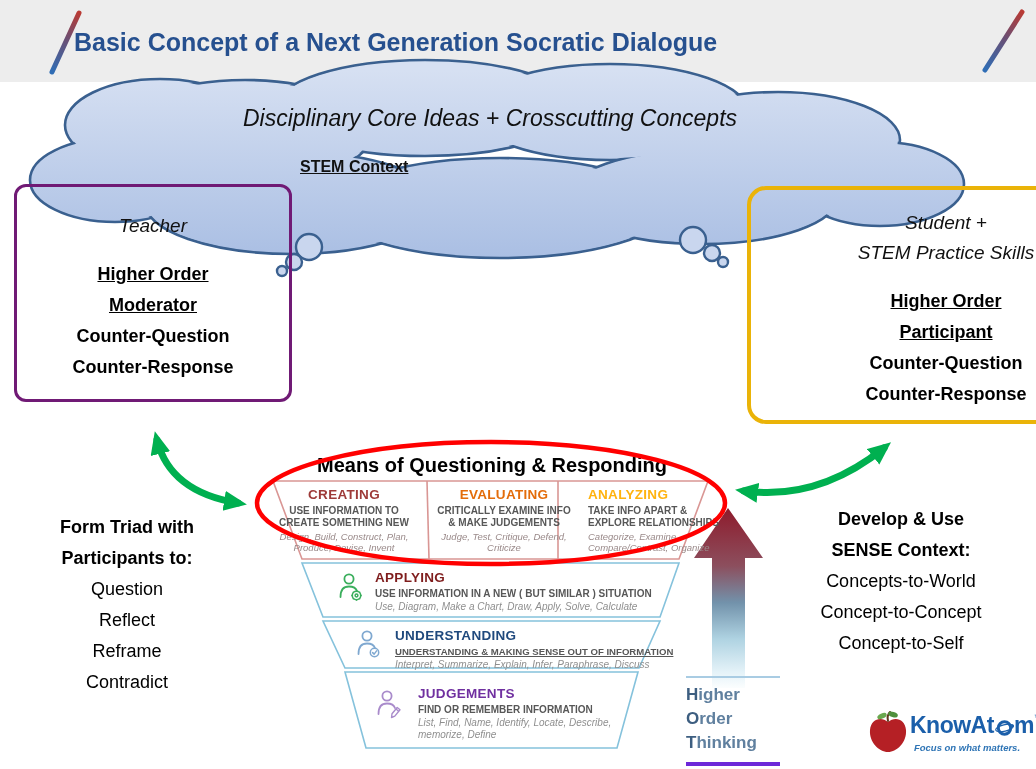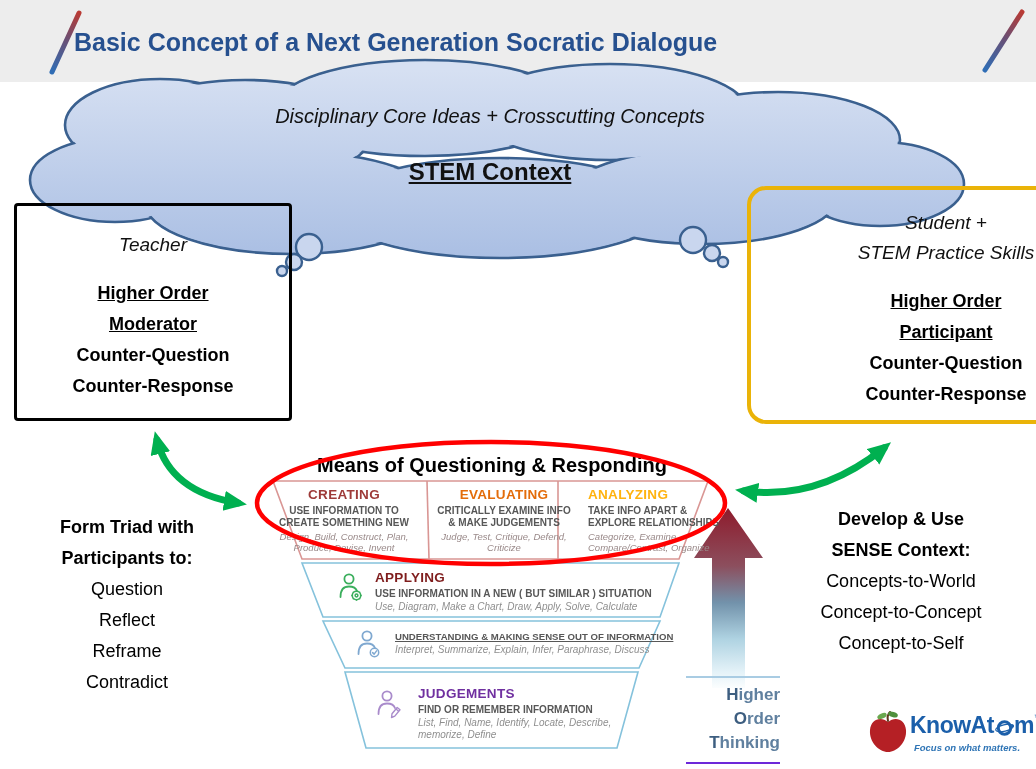--- a/index.html
+++ b/index.html
@@ -8,25 +8,25 @@
   .abs{position:absolute;}
   
   .header-band{left:0;top:0;width:1036px;height:82px;background:#ededed;z-index:0;}
   .page-title{left:74px;top:28px;width:760px;font-size:25px;font-weight:bold;color:#26508F;
               letter-spacing:0px;z-index:2;}
   
   .base-svg{left:0;top:0;z-index:1;}
   .overlay-svg{left:0;top:0;z-index:3;pointer-events:none;}
   .txt{z-index:2;}
   
-  .cloud-line1{left:200px;top:105px;width:580px;text-align:center;font-size:20px;font-style:italic;color:#111;}
-  .cloud-line2{left:300px;top:158px;width:380px;text-align:center;font-size:24px;font-weight:bold;
+  .cloud-line1{left:200px;top:105px;width:580px;text-align:center;font-size:23px;font-style:italic;color:#111;}
+  .cloud-line2{left:300px;top:158px;width:380px;text-align:left;font-size:16px;font-weight:bold;
                text-decoration:underline;color:#111;}
   
-  .teacher-box{left:14px;top:203px;width:272px;height:212px;border:3px solid #000000;border-radius:4px;
+  .teacher-box{left:14px;top:184px;width:272px;height:212px;border:3px solid #701a75;border-radius:12px;
                background:transparent;}
   .student-box{left:747px;top:186px;width:270px;height:230px;border:4px solid #eab308;border-radius:19px;
                background:transparent;padding-left:40px;}
   .role-line{position:absolute;width:100%;text-align:center;font-size:19px;font-style:italic;color:#111;}
   .speaker-lines{position:absolute;width:100%;text-align:center;font-size:18px;font-weight:bold;color:#000;
                  line-height:31px;}
   .u{text-decoration:underline;}
   
   .left-note{left:18px;top:512px;width:218px;text-align:center;font-size:18px;color:#000;line-height:31px;}
   .right-note{left:785px;top:504px;width:232px;text-align:center;font-size:18px;color:#000;line-height:31px;}
@@ -45,22 +45,22 @@
   .applying-h{color:#7f1d1d;} .understanding-h{color:#1F497D;} .remembering-h{color:#7030A0;}
   .rowtxt{position:absolute;text-align:left;}
   .row-h{font-size:13.5px;font-weight:bold;letter-spacing:.3px;}
   .row-d{font-size:10px;font-weight:bold;color:#575757;white-space:nowrap;margin-top:3px;}
   .row-s{font-size:10px;font-style:italic;color:#8f8f8f;margin-top:2px;line-height:11.5px;}
   .row2{left:375px;top:570px;}
   .row3{left:395px;top:628px;}
   .row4{left:418px;top:686px;width:245px;}
   .icon-abs{position:absolute;z-index:2;}
   
-  .hot{left:686px;top:676px;width:94px;text-align:right;border-top:2px solid #A9CCE3;
-       border-bottom:2px solid #6d28d9;padding:5px 0 7px 0;font-size:17px;line-height:24px;
+  .hot{left:686px;top:676px;width:94px;text-align:left;border-top:2px solid #A9CCE3;
+       border-bottom:4px solid #6d28d9;padding:5px 0 7px 0;font-size:17px;line-height:24px;
        color:#60809F;font-weight:bold;}
   .hot div::first-letter{color:#3D5E80;font-weight:bold;}
   
   .logo{left:866px;top:706px;width:156px;height:56px;z-index:2;}
   .logo-row{position:absolute;left:44px;top:6px;display:flex;align-items:center;}
   .brand-txt{font-size:23px;font-weight:bold;color:#1B5FAA;letter-spacing:-0.5px;}
   .brand-tm{font-size:8px;color:#1B5FAA;vertical-align:top;position:relative;top:-8px;}
   .tagline{position:absolute;left:46px;top:36px;width:110px;text-align:center;font-size:9.5px;
            font-style:italic;font-weight:bold;color:#2E74B5;}
 </style>
@@ -219,20 +219,21 @@
     <div class="cell-d">TAKE INFO APART &amp; EXPLORE RELATIONSHIPS</div>
     <div class="cell-s">Categorize, Examine, Compare/Contrast, Organize</div>
   </div>
 
   <div class="rowtxt row2 txt">
     <div class="row-h applying-h">APPLYING</div>
     <div class="row-d">USE INFORMATION IN A NEW ( BUT SIMILAR ) SITUATION</div>
     <div class="row-s">Use, Diagram, Make a Chart, Draw, Apply, Solve, Calculate</div>
   </div>
   <div class="rowtxt row3 txt">
+    <div class="row-h understanding-h">UNDERSTANDING</div>
     <div class="row-d" style="font-size:9.6px;text-decoration:underline;">UNDERSTANDING &amp; MAKING SENSE OUT OF INFORMATION</div>
     <div class="row-s">Interpret, Summarize, Explain, Infer, Paraphrase, Discuss</div>
   </div>
   <div class="rowtxt row4 txt">
     <div class="row-h remembering-h">JUDGEMENTS</div>
     <div class="row-d">FIND OR REMEMBER INFORMATION</div>
     <div class="row-s" style="white-space:normal;width:225px;">List, Find, Name, Identify, Locate, Describe, memorize, Define</div>
   </div>
 
   <svg class="icon-abs" style="left:336px;top:571px;" width="28" height="32" viewBox="0 0 28 32">

